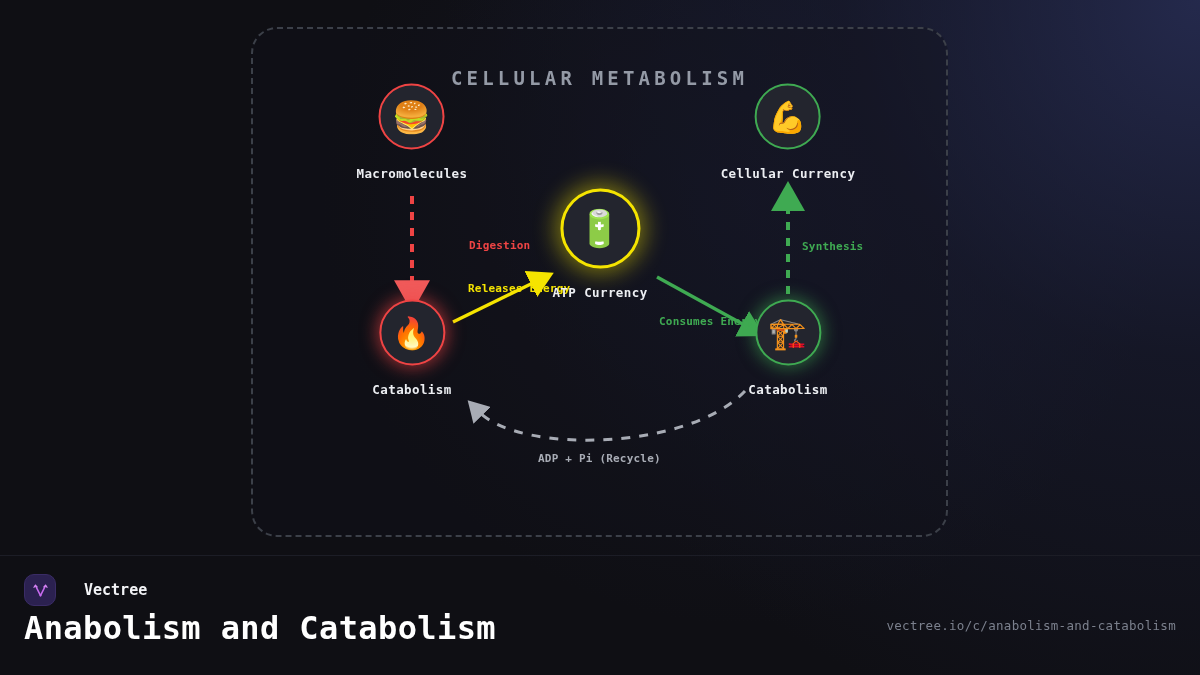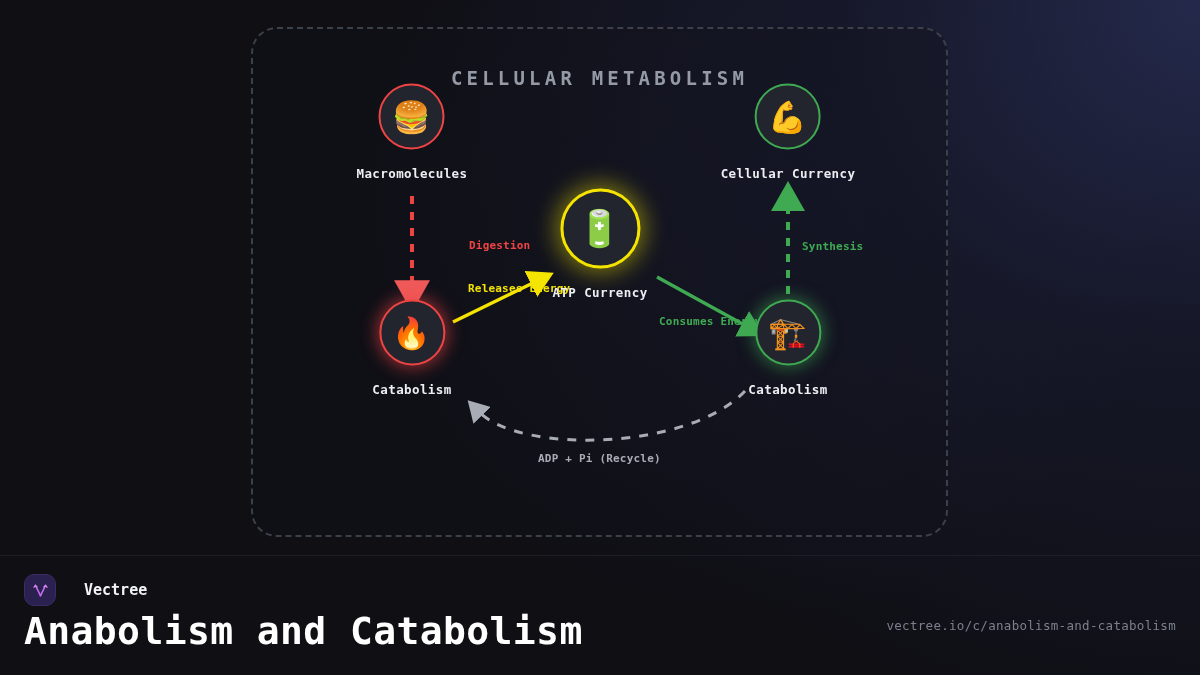--- a/index.html
+++ b/index.html
@@ -81,21 +81,21 @@
   #brand { position:absolute; left:24px; top:18px; display:flex; align-items:center; gap:28px; }
   #brand-logo {
     width:32px; height:32px; border-radius:10px;
     background:#2b2150;
     border:1px solid #3a2c66;
     display:flex; align-items:center; justify-content:center;
   }
   #brand-name { font-size:15px; font-weight:bold; color:#f2f3f6; }
   #page-heading {
     position:absolute; left:24px; top:53px;
-    font-size:38px; font-weight:bold; color:#ffffff;
+    font-size:32px; font-weight:bold; color:#ffffff;
     letter-spacing:0.4px;
   }
   #footer-url {
     position:absolute; right:24px; top:62px;
     font-size:12.5px; color:#7b808d; letter-spacing:0.3px;
   }
 </style>
 </head>
 <body>
 

